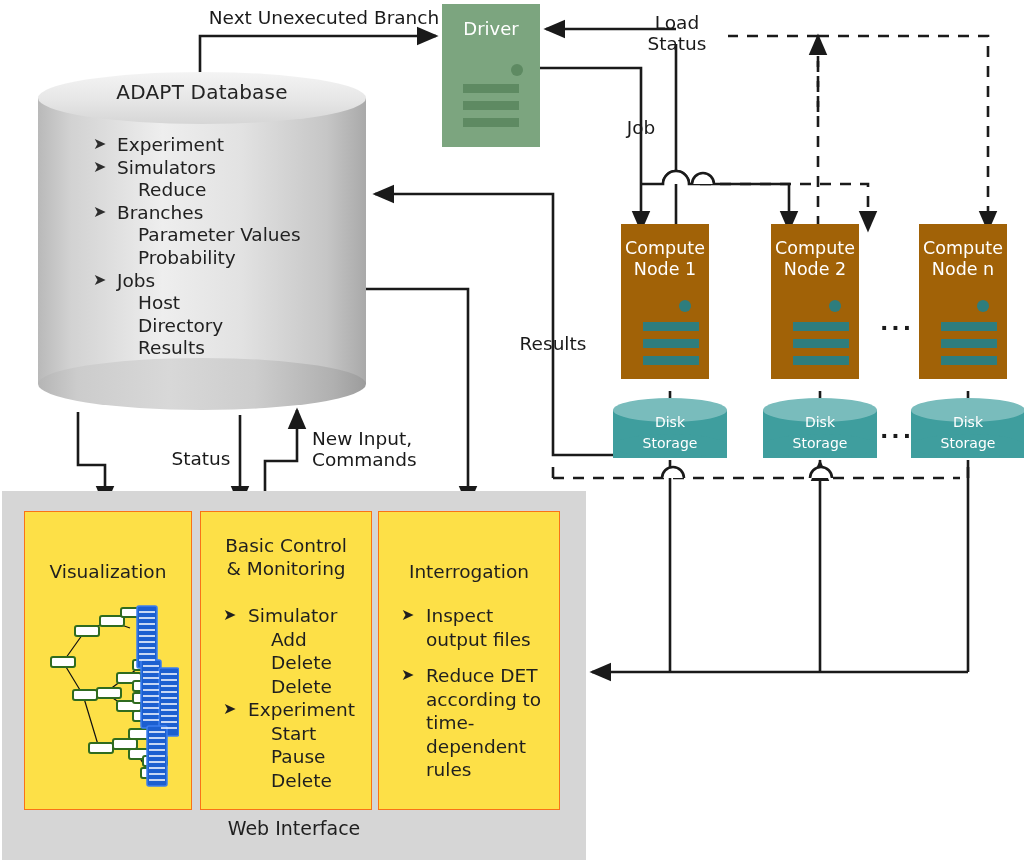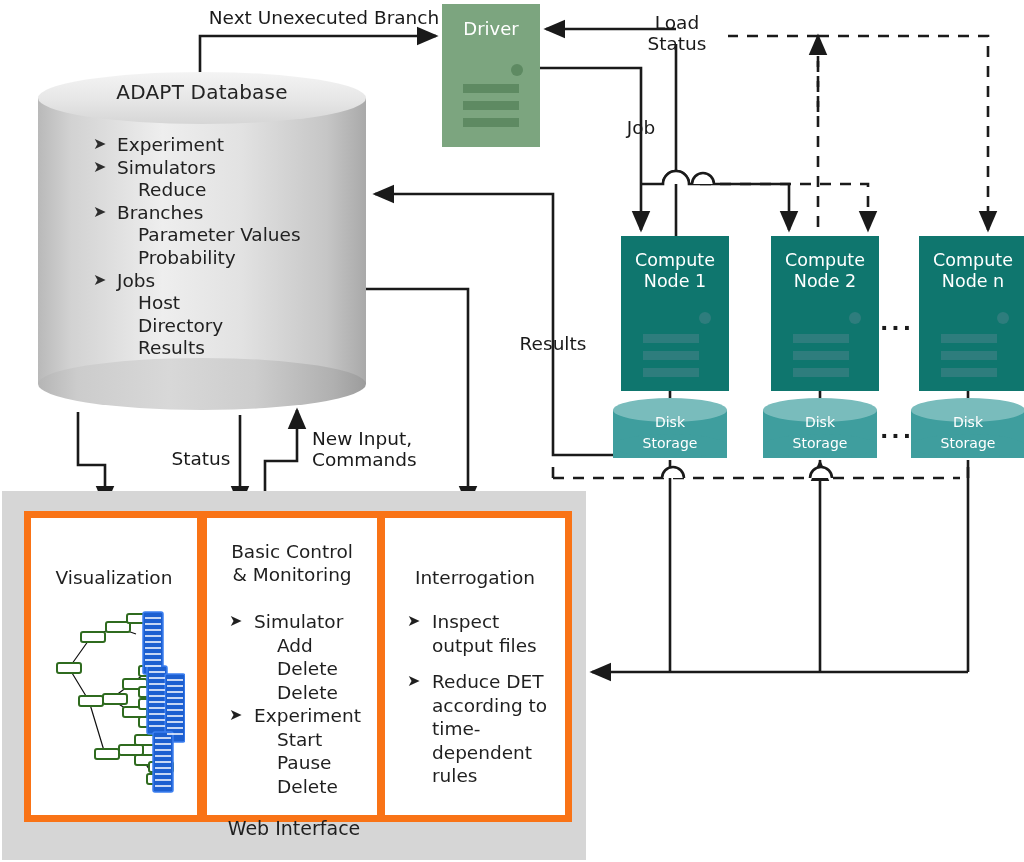--- a/index.html
+++ b/index.html
@@ -63,21 +63,21 @@
     position:absolute;border-radius:50%;
   }
   .server .bar{position:absolute;}
 
   #driver{left:442px;top:4px;width:98px;height:143px;background:#7ca57f;}
   #driver .lbl{font-size:18px;top:14px;}
   #driver .dot{right:17px;top:60px;width:12px;height:12px;background:#5e8a62;}
   #driver .bar{left:21px;width:56px;height:9px;background:#5e8a62;}
   #driver .b1{top:80px;} #driver .b2{top:97px;} #driver .b3{top:114px;}
 
-  .cnode{width:108px;height:155px;background:#0f766e;top:236px;}
+  .cnode{width:88px;height:155px;background:#a16207;top:224px;}
   .cnode .lbl{top:14px;}
   .cnode .dot{right:18px;top:76px;width:12px;height:12px;background:#2e7d7d;}
   .cnode .bar{left:22px;width:56px;height:9px;background:#2e7d7d;}
   .cnode .b1{top:98px;} .cnode .b2{top:115px;} .cnode .b3{top:132px;}
   #cn1{left:621px;} #cn2{left:771px;} #cn3{left:919px;}
 
   
   .disk{position:absolute;top:398px;width:114px;height:67px;}
   .disk .d-body{
     position:absolute;left:0;top:12px;width:114px;height:48px;background:#3f9e9e;
@@ -101,21 +101,21 @@
     font-weight:bold;
   }
 
   
   #web{
     position:absolute;left:2px;top:491px;width:584px;height:369px;
     background:#d6d6d6;
   }
   #web .panel{
     position:absolute;top:20px;height:297px;
-    background:#ffffff;border:7px solid #f97316;
+    background:#fde047;border:1px solid #f97316;
   }
   #pv{left:22px;width:166px;}
   #pb{left:198px;width:170px;}
   #pi{left:376px;width:180px;}
   #web .p-title{
     position:absolute;left:0;width:100%;text-align:center;
     font-size:18.5px;line-height:23px;color:#1f1f1f;
   }
   #pv .p-title{top:48px;}
   #pb .p-title{top:22px;}

